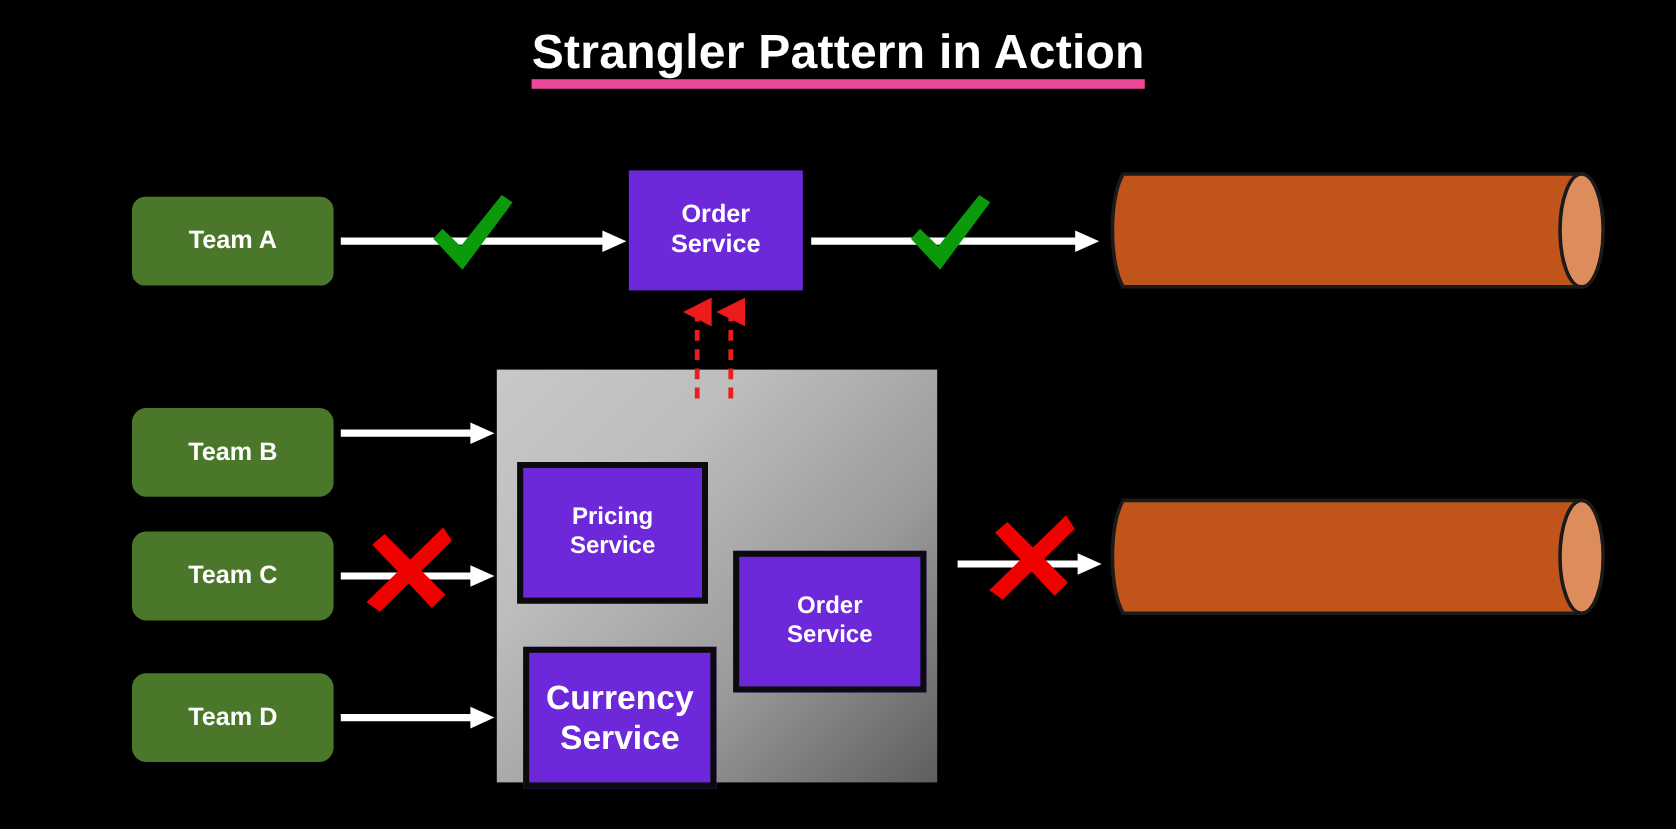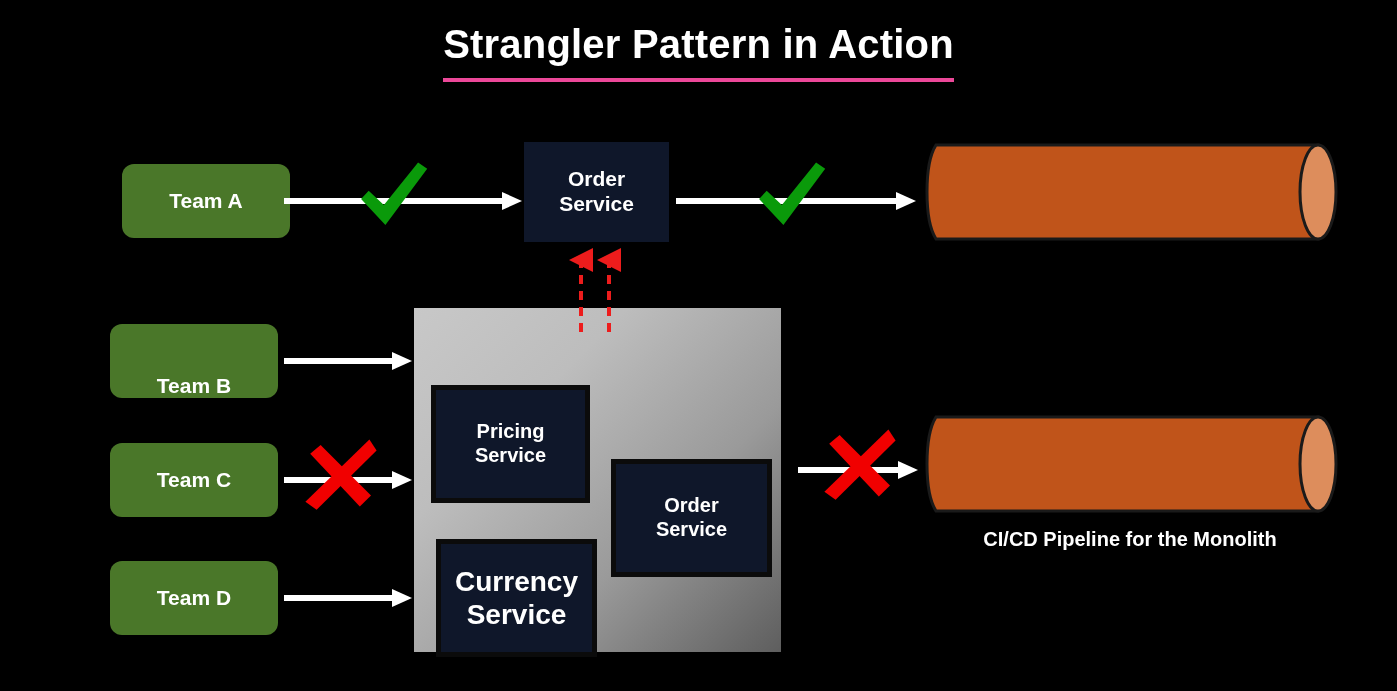--- a/index.html
+++ b/index.html
@@ -23,43 +23,43 @@
     left: 0;
     top: 22px;
     width: 1397px;
     text-align: center;
     color: #FFFFFF;
     font-size: 40px;
     font-weight: bold;
     letter-spacing: 0.2px;
   }
   .title span {
-    border-bottom: 4px solid #ec4899;
-    padding-bottom: 12px;
+    border-bottom: 8px solid #ec4899;
+    padding-bottom: 0;
   }
 
   
   .team-box {
     position: absolute;
     width: 168px;
     height: 74px;
     background: #4A7729;
     border-radius: 12px;
     color: #FFFFFF;
     font-size: 21px;
     font-weight: bold;
     display: flex;
     align-items: center;
     justify-content: center;
   }
 
   
   .svc-box {
     position: absolute;
-    background: #0f172a;
+    background: #6d28d9;
     color: #FFFFFF;
     font-weight: bold;
     display: flex;
     flex-direction: column;
     align-items: center;
     justify-content: center;
     line-height: 1.18;
     text-align: center;
   }
   .svc-box.bordered { border: 5px solid #0B0B0B; margin-top: 32px; }
@@ -125,24 +125,24 @@
   <div class="svc-box bordered" style="left:436px; top:507px; width:151px; height:108px; font-size:28px;align-items:center;">
     <span>Currency</span>
     <span>Service</span>
   </div>
 
   <div class="svc-box" style="left:524px; top:142px; width:145px; height:100px; font-size:21px;">
     <span>Order</span>
     <span>Service</span>
   </div>
 
-  <div class="team-box" style="left:122px; top:164px;">
+  <div class="team-box" style="left:110px; top:164px;border-radius:11px;">
     <span>Team A</span>
   </div>
-  <div class="team-box" style="left:110px; top:324px;align-items:flex-end;">
+  <div class="team-box" style="left:110px; top:340px;">
     <span>Team B</span>
   </div>
   <div class="team-box" style="left:110px; top:443px;">
     <span>Team C</span>
   </div>
   <div class="team-box" style="left:110px; top:561px;">
     <span>Team D</span>
   </div>
 
   <div class="arrow" style="left:284px; top:190px; width:238px; height:22px;">
@@ -231,15 +231,14 @@
       <ellipse cx="400" cy="50" rx="18" ry="47" fill="#DD8D5C" stroke="#1A1A1A" stroke-width="3"></ellipse>
     </svg>
   </div>
 
   <div class="pipeline" style="left:918px; top:414px; width:424px; height:100px;">
     <svg width="424" height="100" viewBox="0 0 424 100">
       <path d="M18 3 L400 3 L400 97 L18 97 C6 78 6 22 18 3 Z" fill="#C0541A" stroke="#1A1A1A" stroke-width="3"></path>
       <ellipse cx="400" cy="50" rx="18" ry="47" fill="#DD8D5C" stroke="#1A1A1A" stroke-width="3"></ellipse>
     </svg>
   </div>
-  <div class="pipeline-label" style="left:918px; top:528px; width:424px;">CI/CD Pipeline for the Monolith</div>
 
 </div>
 
 </body></html>

